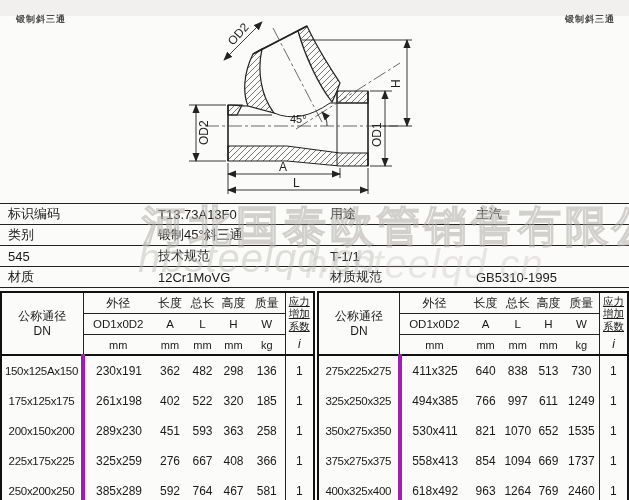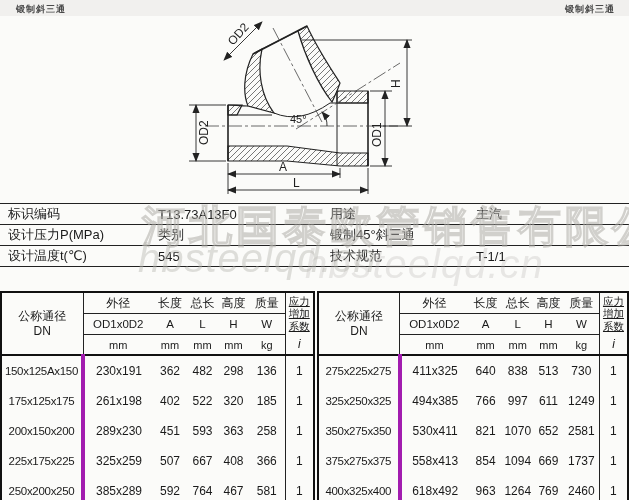--- a/index.html
+++ b/index.html
@@ -4,21 +4,21 @@
 <style>
   html,body{margin:0;padding:0;}
   body{
     width:629px;height:500px;position:relative;overflow:hidden;
     background:#f1f0ee;
     font-family:"Liberation Sans","DejaVu Sans",sans-serif;
     color:#1a1a1a;
   }
   .sheet{position:absolute;left:0;top:16px;width:629px;height:484px;background:#fbfbf9;}
   .corner-title{
-    position:absolute;top:3px;font-size:9px;font-weight:bold;color:#4a4a4a;letter-spacing:1px;
+    position:absolute;top:13px;font-size:9px;font-weight:bold;color:#4a4a4a;letter-spacing:1px;
   }
   .corner-title.left{left:16px;}
   .corner-title.right{right:14px;}
 
   
   .drawing{position:absolute;left:0;top:16px;width:629px;height:184px;}
   .drawing svg{display:block;}
   .dim-label{font-size:12px;fill:#1f1f1f;}
   .angle-label{font-size:11px;fill:#1f1f1f;}
 
@@ -176,29 +176,33 @@
 <div class="wm wm3">hbsteelqd.cn</div>
 
 <div class="info">
   <div class="info-row">
     <div class="cell">标识编码</div>
     <div class="cell">T13.73A13F0</div>
     <div class="cell">用途</div>
     <div class="cell">主汽</div>
   </div>
   <div class="info-row">
-    <div class="cell">设计压力P(MPa)</div>
     <div class="cell">类别</div>
     <div class="cell">锻制45°斜三通</div>
   </div>
   <div class="info-row">
-    <div class="cell">设计温度t(℃)</div>
     <div class="cell">545</div>
     <div class="cell">技术规范</div>
     <div class="cell">T-1/1</div>
+  </div>
+  <div class="info-row">
+    <div class="cell">材质</div>
+    <div class="cell">12Cr1MoVG</div>
+    <div class="cell">材质规范</div>
+    <div class="cell">GB5310-1995</div>
   </div>
 </div>
 
 <table class="spec leftT">
   <colgroup>
     <col style="width:82px">
       <col style="width:70px">
       <col style="width:34px">
     <col style="width:31px">
       <col style="width:31px">
@@ -258,21 +262,21 @@
         <td class="c-od">289x230</td>
         <td class="c-a">451</td>
         <td class="c-l">593</td>
         <td class="c-h">363</td>
         <td class="c-w">258</td>
         <td class="c-i">1</td>
       </tr>
       <tr>
         <td class="c-dn">225x175x225</td>
         <td class="c-od">325x259</td>
-        <td class="c-a">507</td>
+        <td class="c-a">276</td>
         <td class="c-l">667</td>
         <td class="c-h">408</td>
         <td class="c-w">366</td>
         <td class="c-i">1</td>
       </tr>
       <tr>
         <td class="c-dn">250x200x250</td>
         <td class="c-od">385x289</td>
         <td class="c-a">592</td>
         <td class="c-l">764</td>
@@ -340,21 +344,21 @@
         <td class="c-h">611</td>
         <td class="c-w">1249</td>
         <td class="c-i">1</td>
       </tr>
       <tr>
         <td class="c-dn">350x275x350</td>
         <td class="c-od">530x411</td>
         <td class="c-a">821</td>
         <td class="c-l">1070</td>
         <td class="c-h">652</td>
-        <td class="c-w">2581</td>
+        <td class="c-w">1535</td>
         <td class="c-i">1</td>
       </tr>
       <tr>
         <td class="c-dn">375x275x375</td>
         <td class="c-od">558x413</td>
         <td class="c-a">854</td>
         <td class="c-l">1094</td>
         <td class="c-h">669</td>
         <td class="c-w">1737</td>
         <td class="c-i">1</td>

